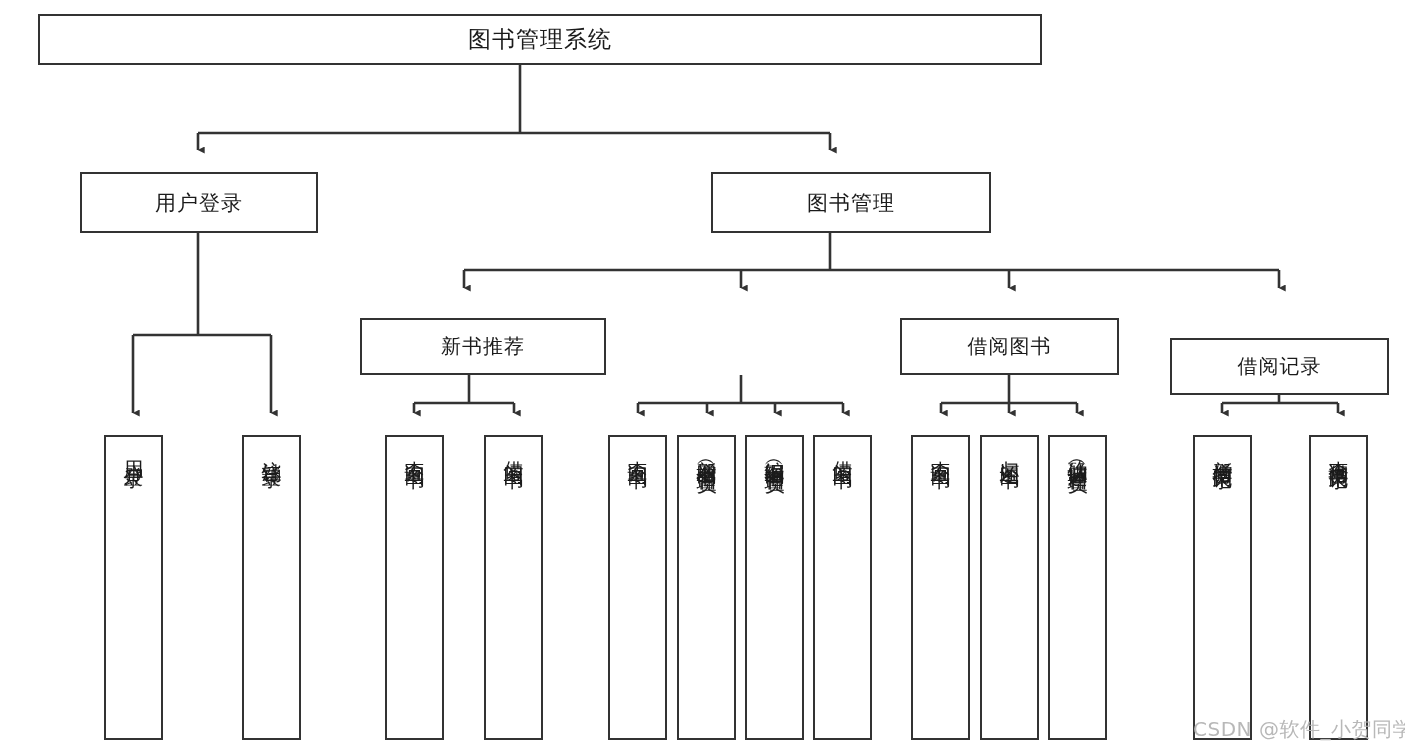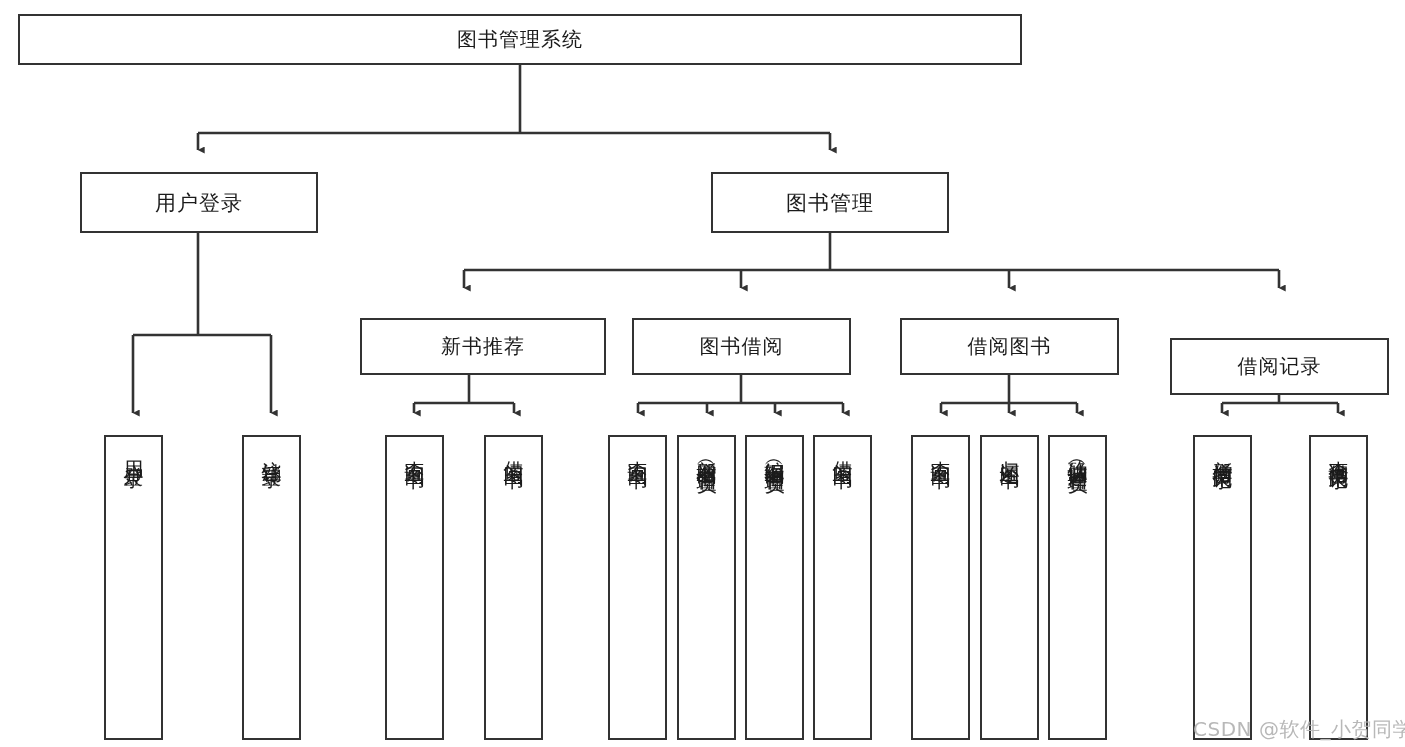--- a/index.html
+++ b/index.html
@@ -33,22 +33,23 @@
     border: 2px solid #333333;
     background: #ffffff;
     display: flex;
     align-items: center;
     justify-content: center;
     text-align: center;
     color: #1b1b1b;
     z-index: 2;
   }
   .node.root {
-    font-size: 20px;
+    font-size: 23px;
     letter-spacing: 1px;
+    margin-left: 20px;
   }
   .node.lvl1 {
     font-size: 21px;
     letter-spacing: 1px;
   }
   .node.lvl2 {
     font-size: 20px;
     letter-spacing: 1px;
   }
   .node.leaf {
@@ -135,30 +136,27 @@
     </g>
   </svg>
 
   <div class="node root" style="left:18px; top:14px; width:1004px; height:51px;">
     <span>图书管理系统</span>
   </div>
 
   <div class="node lvl1" style="left:80px; top:172px; width:238px; height:61px;">
     <span>用户登录</span>
   </div>
-  <div class="node lvl1" style="left:711px; top:172px; width:238px; height:61px;">
+  <div class="node lvl1" style="left:711px; top:172px; width:280px; height:61px;">
     <span>图书管理</span>
   </div>
 
   <div class="node lvl2" style="left:360px; top:318px; width:246px; height:57px;">
     <span>新书推荐</span>
   </div>
-  <div class="node lvl2" style="left:632px; top:318px; width:219px; height:57px;">
-    <span>图书借阅</span>
-  </div>
   <div class="node lvl2" style="left:900px; top:318px; width:219px; height:57px;">
     <span>借阅图书</span>
   </div>
   <div class="node lvl2" style="left:1170px; top:318px; width:219px; height:57px;margin-top:20px;">
     <span>借阅记录</span>
   </div>
 
   <div class="node leaf" style="left:104px; top:435px; width:59px; height:305px;">
     <span class="vtext">用户登录</span>
   </div>

